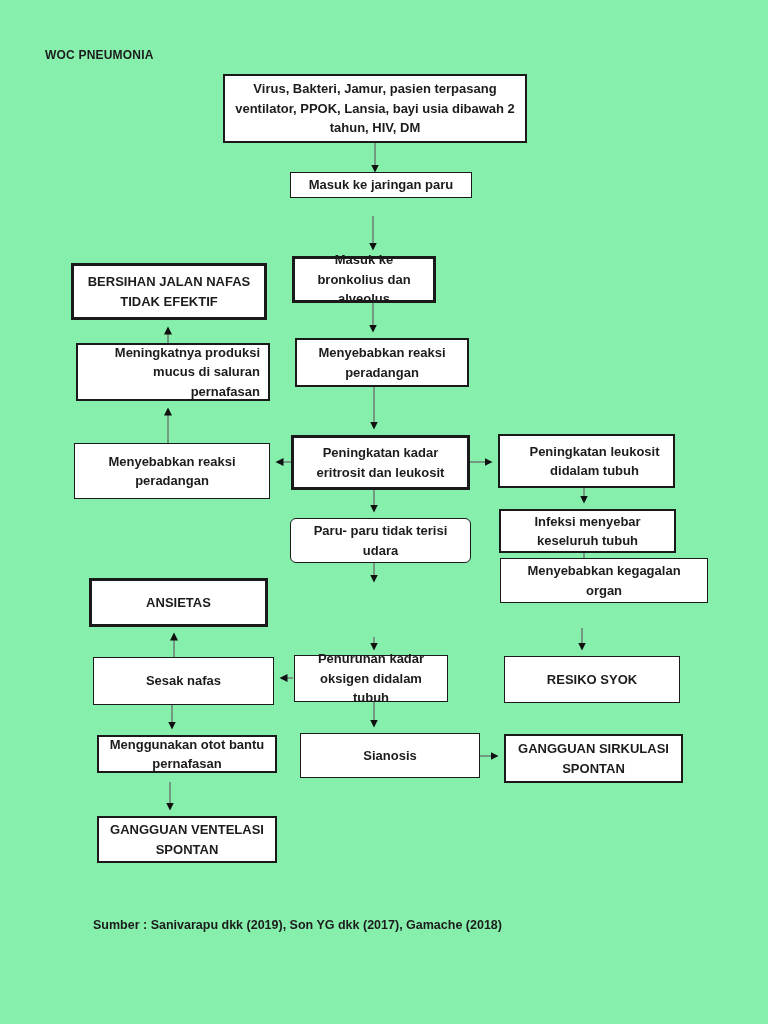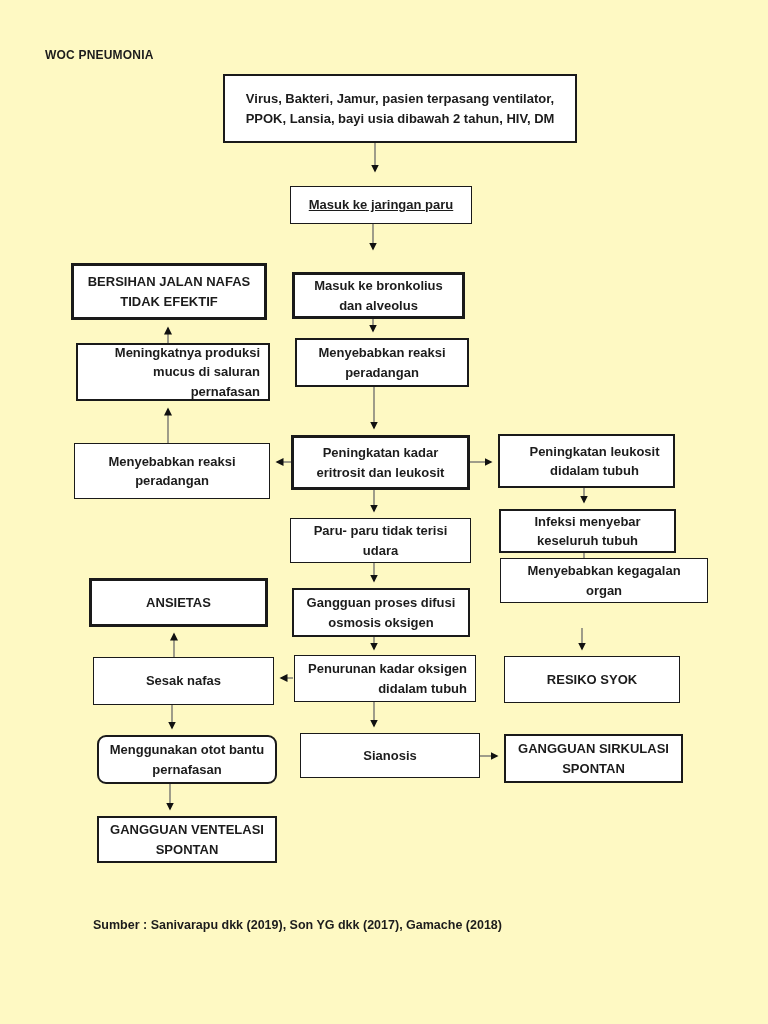--- a/index.html
+++ b/index.html
@@ -4,21 +4,21 @@
 <style>
   html, body {
     margin: 0;
     padding: 0;
     background: #ffffff;
   }
   .page {
     position: relative;
     width: 768px;
     height: 1024px;
-    background: #fef9c3;
+    background: #86efac;
     font-family: "Liberation Sans", sans-serif;
     color: #1c1c1c;
     overflow: hidden;
   }
   .doc-title {
     position: absolute;
     left: 45px;
     top: 48px;
     font-size: 12px;
     font-weight: bold;
@@ -90,36 +90,35 @@
     <line x1="168" y1="343" x2="168" y2="328" marker-end="url(#ah)"></line>
     <line x1="168" y1="443" x2="168" y2="409" marker-end="url(#ah)"></line>
     <line x1="174" y1="657" x2="174" y2="634" marker-end="url(#ah)"></line>
     <line x1="172" y1="705" x2="172" y2="728" marker-end="url(#ah)"></line>
     <line x1="170" y1="782" x2="170" y2="809" marker-end="url(#ah)"></line>
     <line x1="584" y1="488" x2="584" y2="502" marker-end="url(#ah)"></line>
     <line x1="584" y1="553" x2="584" y2="576" marker-end="url(#ah)"></line>
     <line x1="582" y1="628" x2="582" y2="649" marker-end="url(#ah)"></line>
   </svg>
 
-  <div class="node bw2" style="left:223px; top:74px; width:354px; height:69px;">Virus, Bakteri, Jamur, pasien terpasang ventilator, PPOK, Lansia, bayi usia dibawah 2 tahun, HIV, DM</div>
-  <div class="node" style="left:290px; top:186px; width:182px; height:38px;text-decoration:underline;">Masuk ke jaringan paru</div>
-  <div class="node bw3" style="left:292px; top:272px; width:173px; height:47px;">Masuk ke bronkolius dan alveolus</div>
+  <div class="node bw2" style="left:223px; top:74px; width:304px; height:69px;">Virus, Bakteri, Jamur, pasien terpasang ventilator, PPOK, Lansia, bayi usia dibawah 2 tahun, HIV, DM</div>
+  <div class="node" style="left:290px; top:172px; width:182px; height:26px;">Masuk ke jaringan paru</div>
+  <div class="node bw3" style="left:292px; top:256px; width:144px; height:47px;">Masuk ke bronkolius dan alveolus</div>
   <div class="node bw2" style="left:295px; top:338px; width:174px; height:49px;">Menyebabkan reaksi peradangan</div>
   <div class="node bw3" style="left:291px; top:435px; width:179px; height:55px;">Peningkatan kadar eritrosit dan leukosit</div>
-  <div class="node" style="left:290px; top:518px; width:181px; height:45px;">Paru- paru tidak terisi udara</div>
-  <div class="node bw2" style="left:292px; top:588px; width:178px; height:49px;">Gangguan proses difusi osmosis oksigen</div>
-  <div class="node" style="left:294px; top:655px; width:182px; height:47px;text-align:right;">Penurunan kadar oksigen didalam tubuh</div>
+  <div class="node" style="left:290px; top:518px; width:181px; height:45px;border-radius:6px;">Paru- paru tidak terisi udara</div>
+  <div class="node" style="left:294px; top:655px; width:154px; height:47px;">Penurunan kadar oksigen didalam tubuh</div>
   <div class="node" style="left:300px; top:733px; width:180px; height:45px;">Sianosis</div>
 
   <div class="node bw3" style="left:71px; top:263px; width:196px; height:57px;">BERSIHAN JALAN NAFAS TIDAK EFEKTIF</div>
   <div class="node bw2" style="left:76px; top:343px; width:194px; height:58px;text-align:right;">Meningkatnya produksi mucus di saluran pernafasan</div>
   <div class="node" style="left:74px; top:443px; width:196px; height:56px;">Menyebabkan reaksi peradangan</div>
   <div class="node bw3" style="left:89px; top:578px; width:179px; height:49px;">ANSIETAS</div>
   <div class="node" style="left:93px; top:657px; width:181px; height:48px;">Sesak nafas</div>
-  <div class="node bw2" style="left:97px; top:735px; width:180px; height:49px;border-radius:9px;">Menggunakan otot bantu pernafasan</div>
+  <div class="node bw2" style="left:97px; top:735px; width:180px; height:38px;">Menggunakan otot bantu pernafasan</div>
   <div class="node bw2" style="left:97px; top:816px; width:180px; height:47px;">GANGGUAN VENTELASI SPONTAN</div>
 
   <div class="node bw2" style="left:498px; top:434px; width:177px; height:54px;padding-left:24px;">Peningkatan leukosit didalam tubuh</div>
   <div class="node bw2" style="left:499px; top:509px; width:177px; height:44px;">Infeksi menyebar keseluruh tubuh</div>
   <div class="node" style="left:500px; top:558px; width:208px; height:45px;">Menyebabkan kegagalan organ</div>
   <div class="node" style="left:504px; top:656px; width:176px; height:47px;">RESIKO SYOK</div>
   <div class="node bw2" style="left:504px; top:734px; width:179px; height:49px;">GANGGUAN SIRKULASI SPONTAN</div>
 
   <div class="source-line">Sumber : Sanivarapu dkk (2019), Son YG dkk (2017), Gamache (2018)</div>
 

